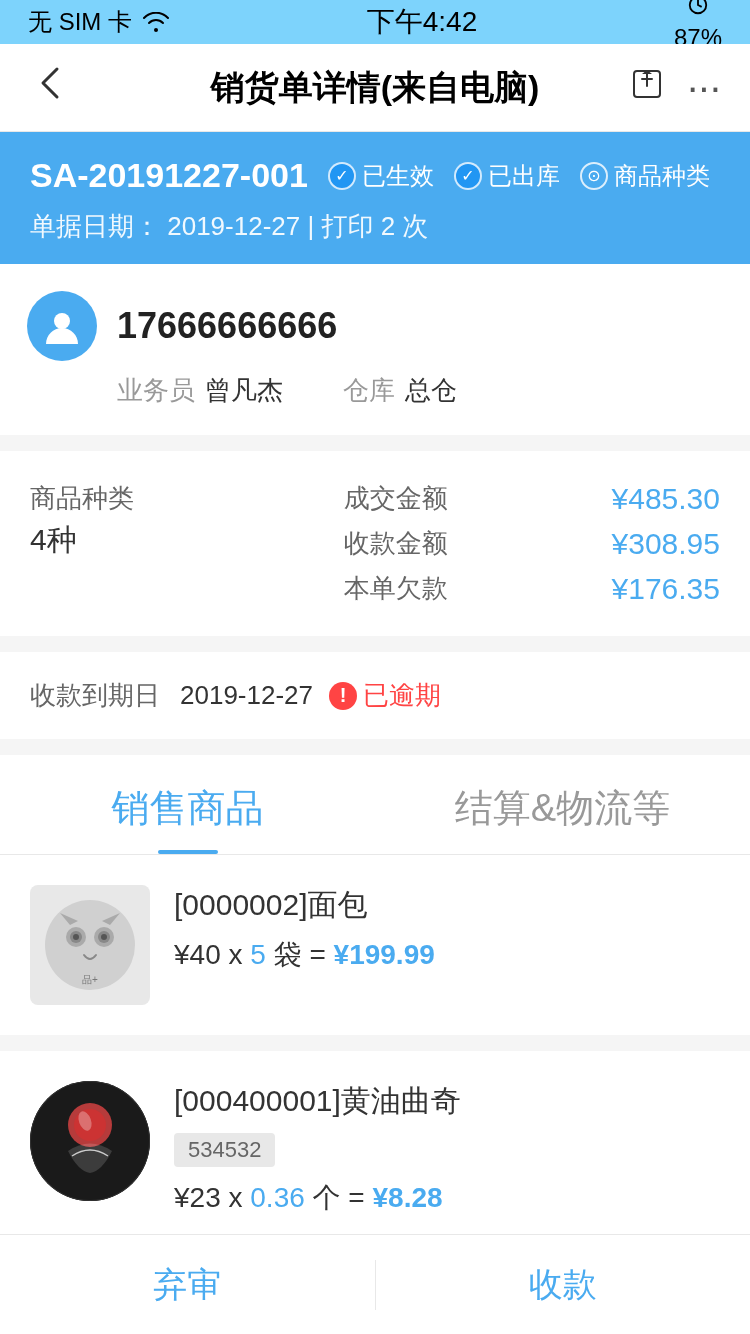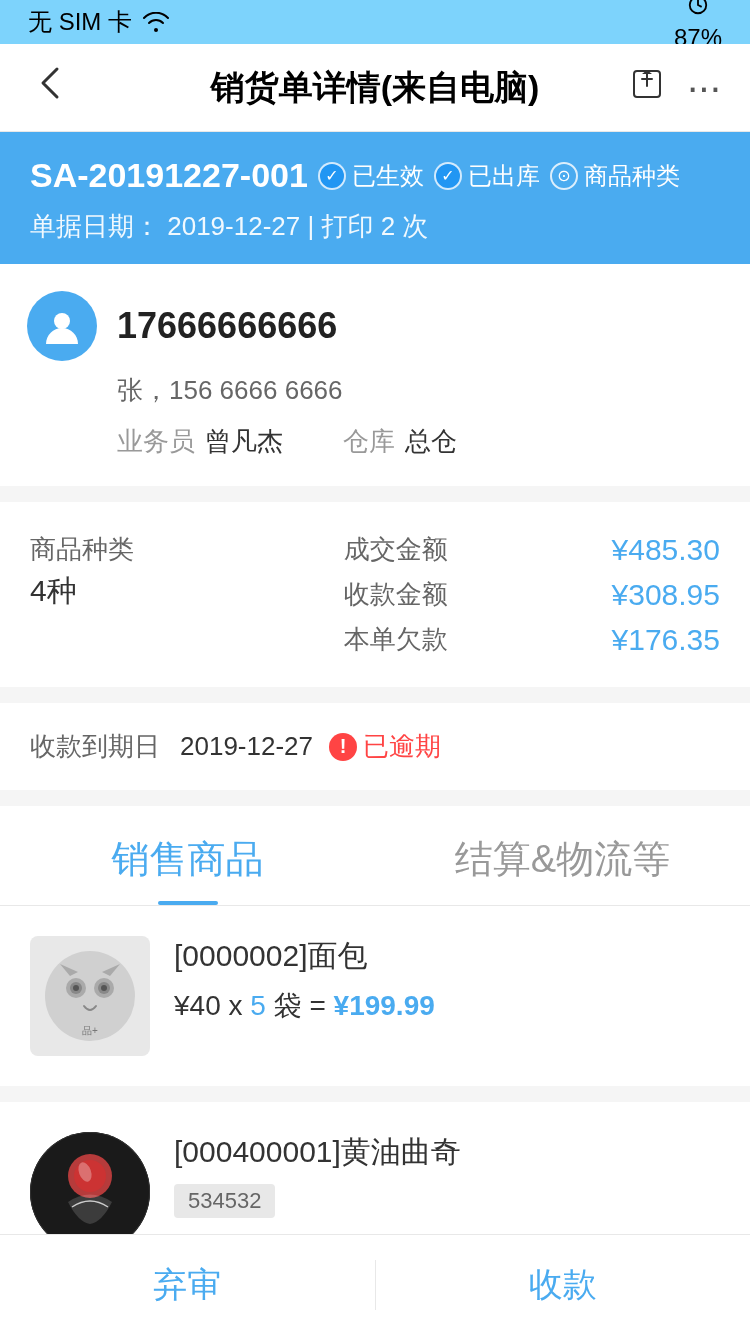--- a/index.html
+++ b/index.html
@@ -65,21 +65,21 @@
 
     
     .order-header {
       background: #4aabf0;
       padding: 24px 30px 20px;
       color: #fff;
     }
     .order-header-top {
       display: flex;
       align-items: center;
-      gap: 10px;
+      gap: 20px;
       margin-bottom: 14px;
       flex-wrap: wrap;
     }
     .order-id {
       font-size: 34px;
       font-weight: 700;
     }
     .status-tag {
       display: flex;
       align-items: center;
@@ -344,20 +344,21 @@
 
 <div class="status-bar">
   <div class="status-left">
     <span>无 SIM 卡</span>
     <svg width="28" height="20" viewBox="0 0 28 20" fill="none">
       <path d="M14 16a2 2 0 110 4 2 2 0 010-4z" fill="#000"></path>
       <path d="M7 11c1.9-1.9 4.4-3 7-3s5.1 1.1 7 3" stroke="#000" stroke-width="2" fill="none" stroke-linecap="round"></path>
       <path d="M2 6c3.3-3.3 7.8-5.3 12-5.3s8.7 2 12 5.3" stroke="#000" stroke-width="2" fill="none" stroke-linecap="round"></path>
     </svg>
   </div>
+  <div style="font-size:28px;font-weight:500;">下午4:42</div>
   <div class="status-right">
     <svg width="18" height="22" viewBox="0 0 18 22" fill="#000">
       <path d="M9 0C5.7 0 3 2.7 3 6c0 4.5 6 11 6 11s6-6.5 6-11c0-3.3-2.7-6-6-6zm0 8c-1.1 0-2-.9-2-2s.9-2 2-2 2 .9 2 2-.9 2-2 2z"></path>
     </svg>
     <svg width="22" height="22" viewBox="0 0 24 24" fill="none" stroke="#000" stroke-width="2">
       <circle cx="12" cy="12" r="9"></circle>
       <path d="M12 6v6l4 2"></path>
     </svg>
     <span>87%</span>
     <svg width="40" height="20" viewBox="0 0 40 20" fill="none">
@@ -413,21 +414,20 @@
 <div class="customer-section">
   <div class="customer-row">
     <div class="avatar">
       <svg viewBox="0 0 40 40" fill="white">
         <circle cx="20" cy="15" r="8"></circle>
         <path d="M4 38c0-8.8 7.2-16 16-16s16 7.2 16 16"></path>
       </svg>
     </div>
     <span class="customer-name">17666666666</span>
   </div>
-  <div class="customer-details">张，156 6666 6666</div>
   <div class="customer-meta">
     <div class="meta-item">
       <span class="meta-label">业务员</span>
       <span class="meta-value">曾凡杰</span>
     </div>
     <div class="meta-item">
       <span class="meta-label">仓库</span>
       <span class="meta-value">总仓</span>
     </div>
   </div>

